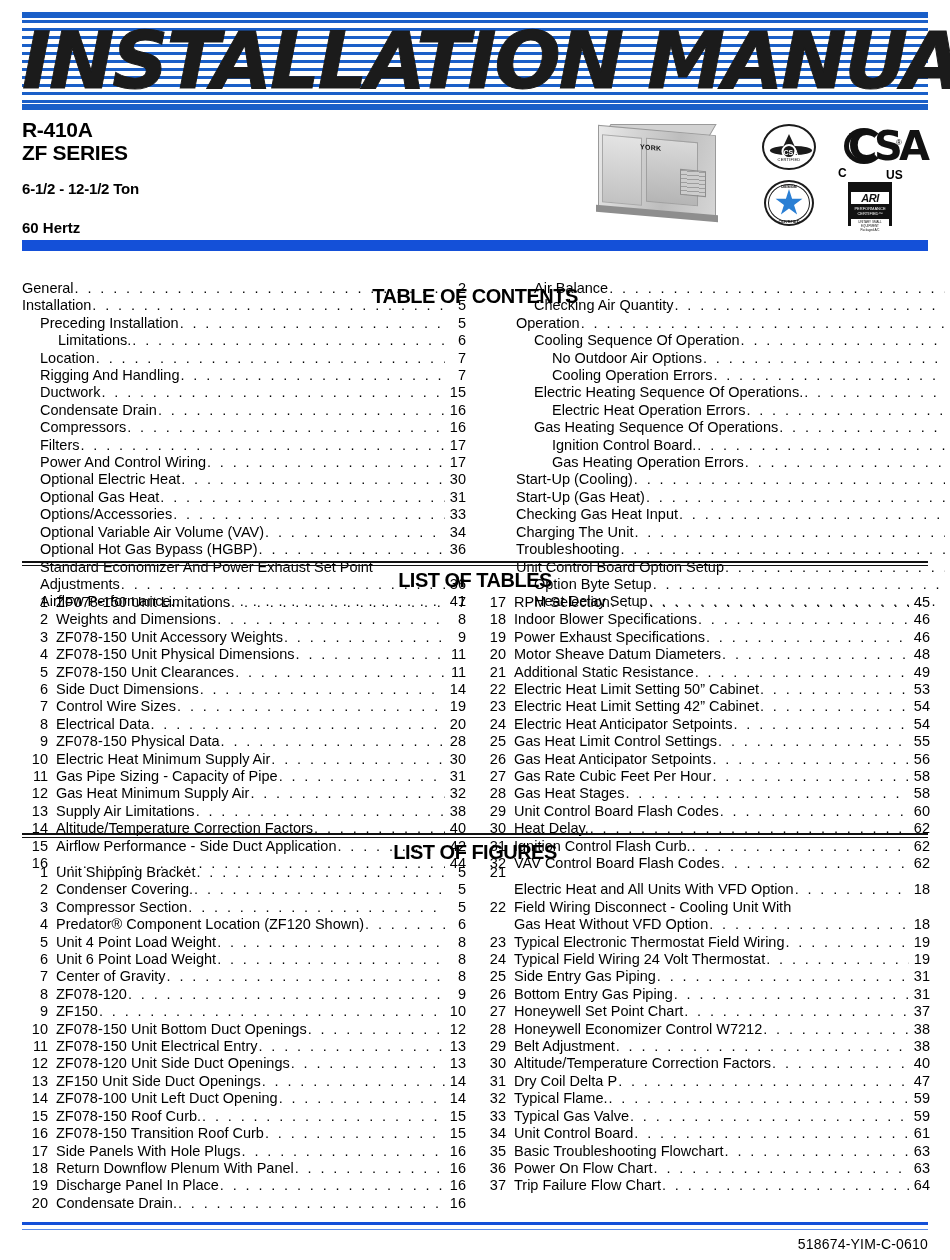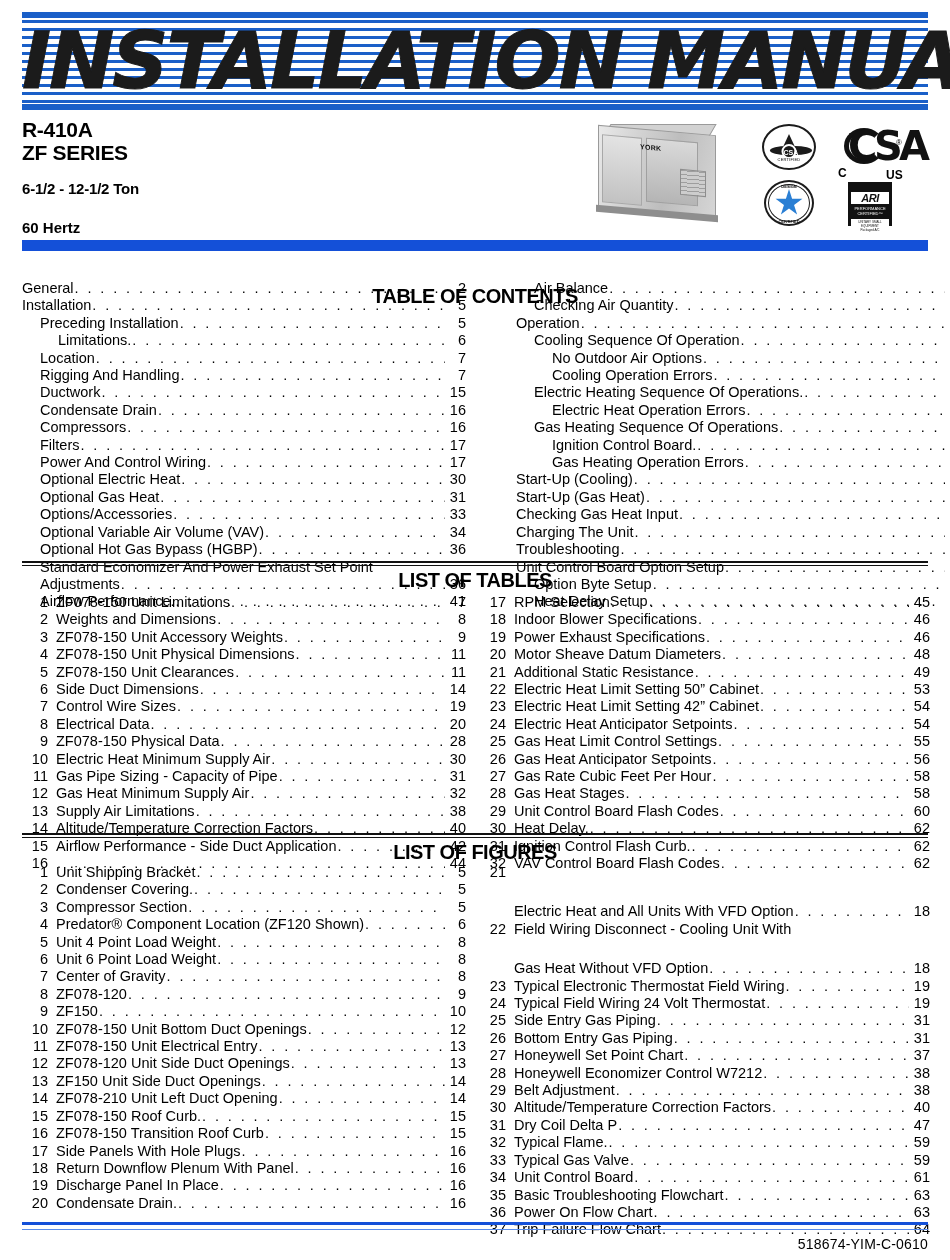--- a/index.html
+++ b/index.html
@@ -344,21 +344,20 @@
 
   
   .entry.wrap { display: block; white-space: normal; }
   .entry.wrap .line1 {
     display: flex;
     align-items: baseline;
   }
   .entry.wrap .line2 {
     display: flex;
     align-items: center;
-    margin-top: 22px;
   }
   .entry.wrap .num { width: 26px; text-align: right; margin-right: 8px; }
   .entry.wrap .num.blank { visibility: hidden; }
 
   
   .footer-rule {
     position: absolute;
     left: 22px; top: 1222px;
     width: 906px; height: 4px;
     border-top: 3px solid #1450d8;
@@ -908,21 +907,21 @@
       <span class="pg">13</span>
     </div>
     <div class="entry">
       <span class="num">13</span>
       <span class="label">ZF150 Unit Side Duct Openings</span>
       <span class="dots"></span>
       <span class="pg">14</span>
     </div>
     <div class="entry">
       <span class="num">14</span>
-      <span class="label">ZF078-210 Unit Left Duct Opening</span>
+      <span class="label">ZF078-100 Unit Left Duct Opening</span>
       <span class="dots"></span>
       <span class="pg">14</span>
     </div>
     <div class="entry">
       <span class="num">15</span>
       <span class="label">ZF078-150 Roof Curb.</span>
       <span class="dots"></span>
       <span class="pg">15</span>
     </div>
     <div class="entry">

